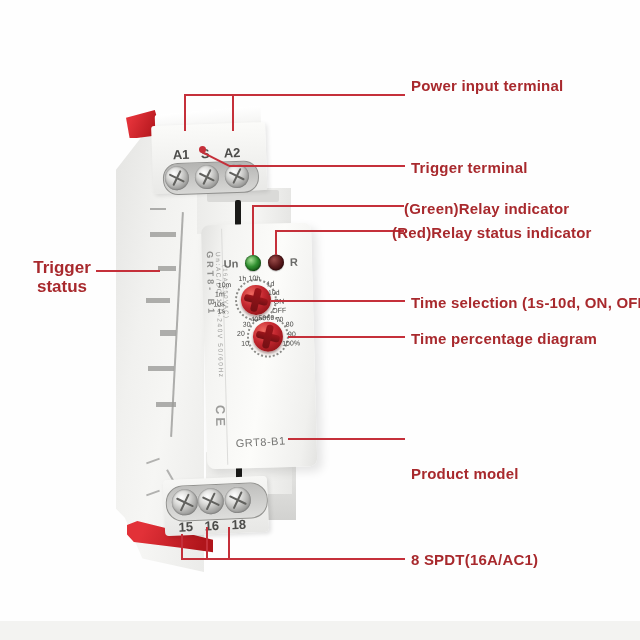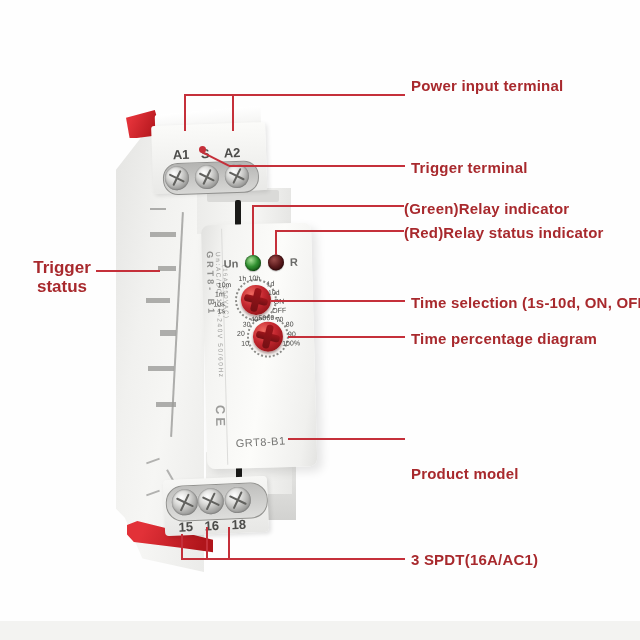--- a/index.html
+++ b/index.html
@@ -211,24 +211,24 @@
   <div class="cl" style="left:181px;top:534px;width:2px;height:26px;"></div>
   <div class="cl" style="left:206px;top:527px;width:2px;height:33px;"></div>
   <div class="cl" style="left:228px;top:527px;width:2px;height:33px;"></div>
   <div class="cl" style="left:181px;top:558px;width:224px;height:2px;"></div>
 
   <div class="cl" style="left:96px;top:270px;width:64px;height:2px;"></div>
 
   <div class="callout" style="left:411px;top:76px;">Power input terminal</div>
   <div class="callout" style="left:411px;top:158px;">Trigger terminal</div>
   <div class="callout" style="left:404px;top:199px;">(Green)Relay indicator</div>
-  <div class="callout" style="left:404px;top:223px;">(Red)Relay status indicator</div>
+  <div class="callout" style="left:392px;top:223px;">(Red)Relay status indicator</div>
   <div class="callout" style="left:411px;top:293px;">Time selection (1s-10d, ON, OFF)</div>
   <div class="callout" style="left:411px;top:329px;">Time percentage diagram</div>
   <div class="callout" style="left:411px;top:432px;margin-top:32px;">Product model</div>
-  <div class="callout" style="left:411px;top:550px;">3 SPDT(16A/AC1)</div>
+  <div class="callout" style="left:411px;top:550px;">8 SPDT(16A/AC1)</div>
 
   <div class="fn-label">
     <div>Trigger</div>
     <div>status</div>
   </div>
 
 </div>
 
 </body></html>

